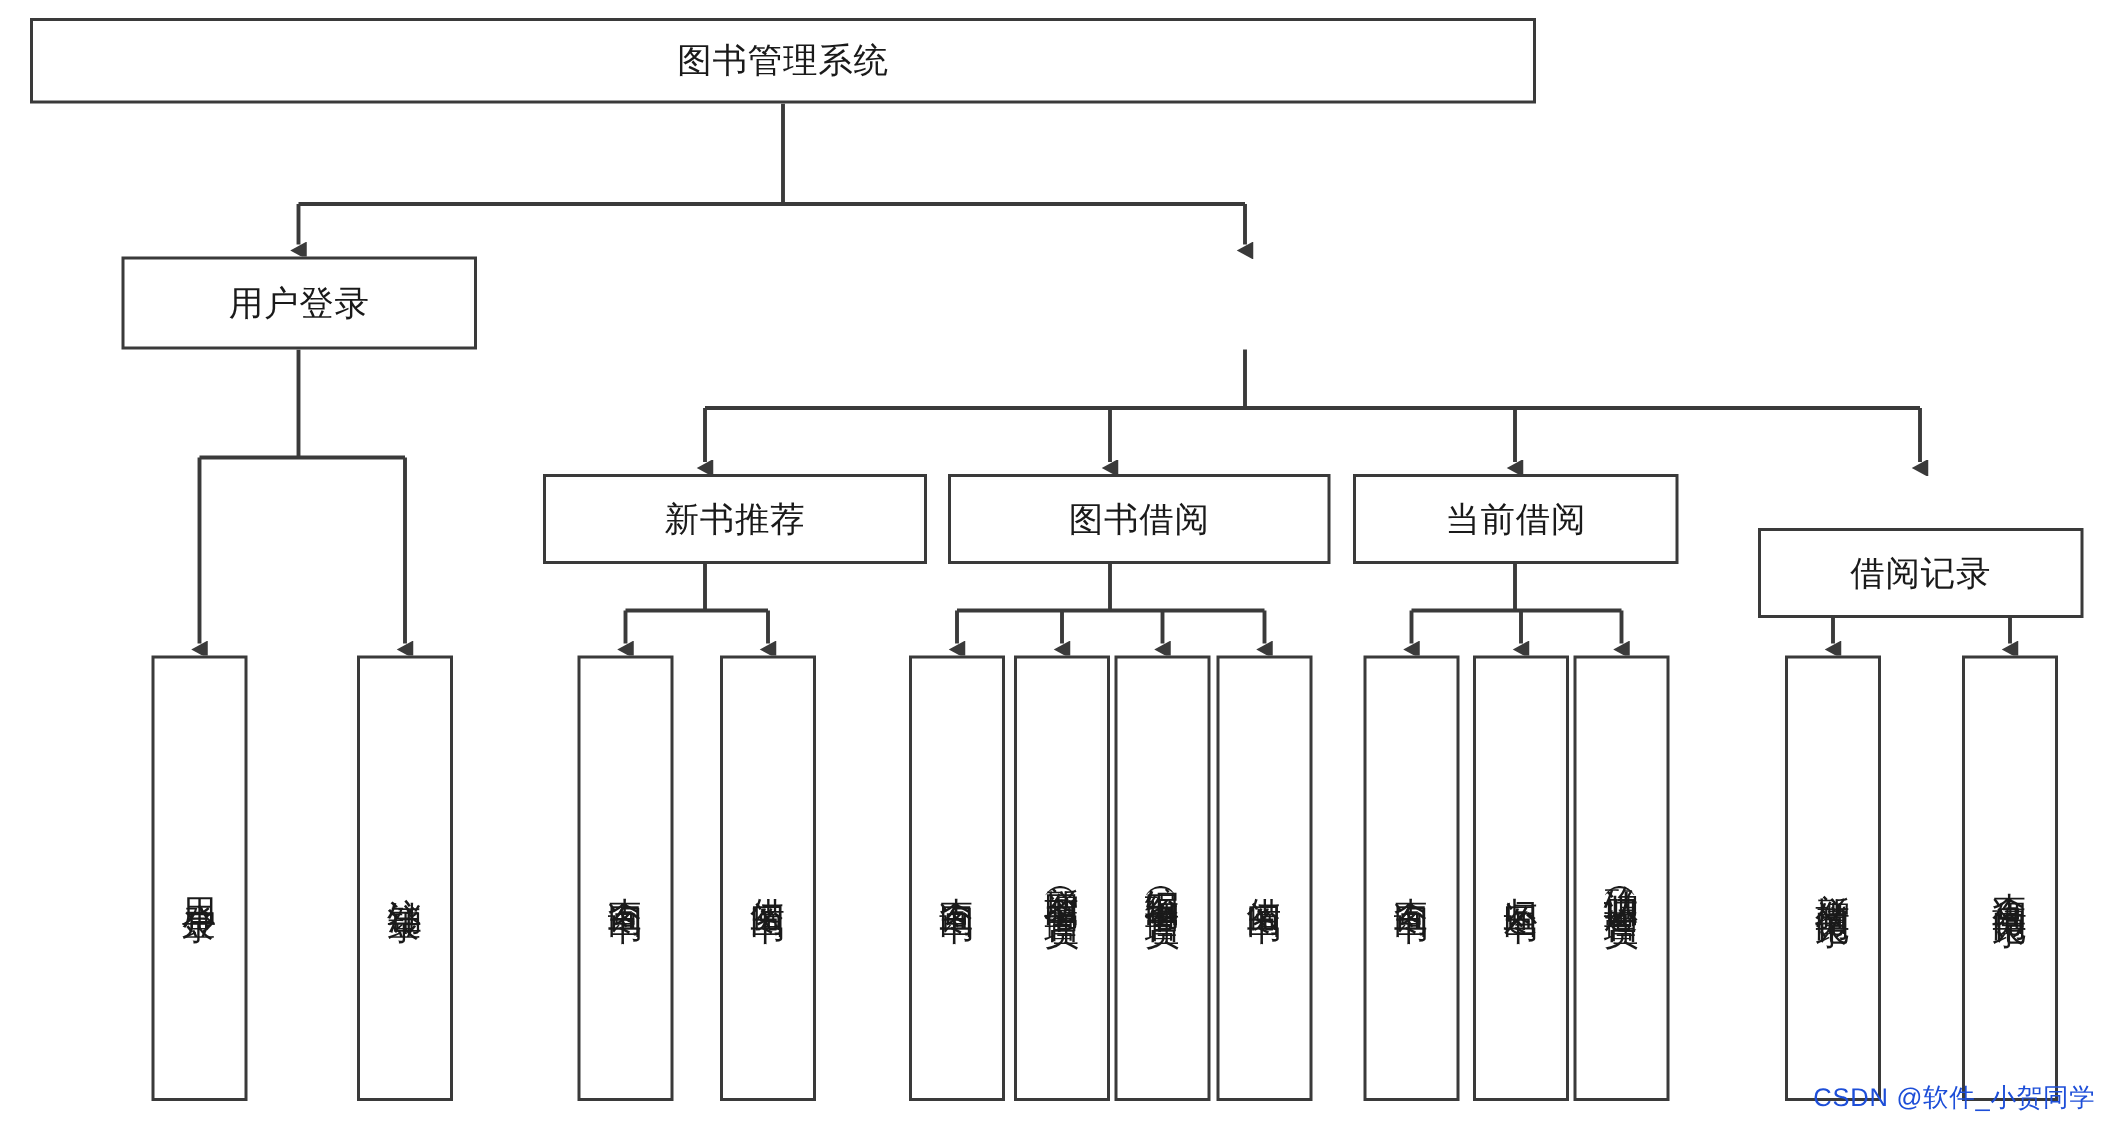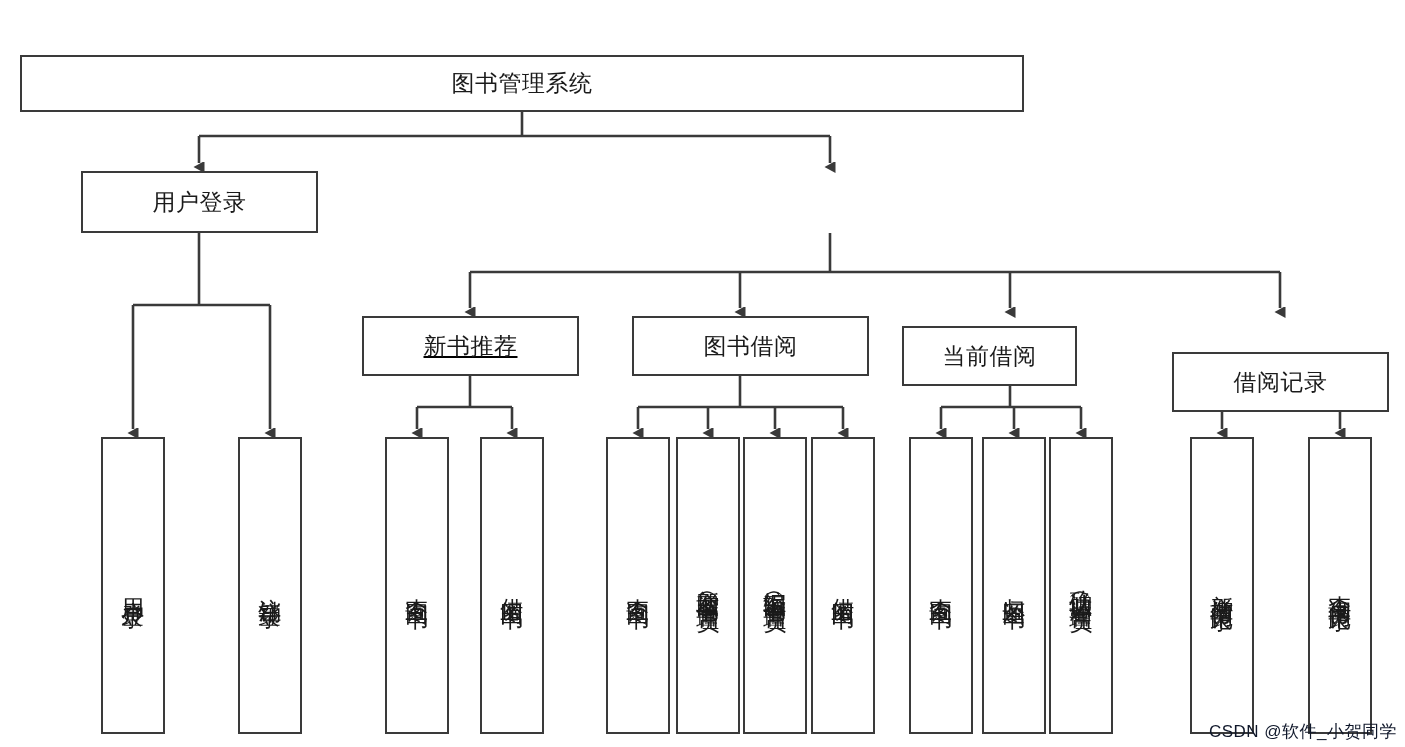--- a/index.html
+++ b/index.html
@@ -56,21 +56,21 @@
     font-size: 23px;
     line-height: 1.32;
     letter-spacing: 3px;
     text-align: center;
   }
   #watermark {
     position: absolute;
     right: 8px;
     bottom: 4px;
     font-size: 17px;
-    color: #0f172a;
+    color: #1d4ed8;
     z-index: 5;
     white-space: nowrap;
     letter-spacing: 0.5px;
   }
 </style>
 </head>
 <body>
 
 <div id="diagram-root">
 
@@ -117,35 +117,35 @@
       <path d="M1014,407 L1014,429" marker-end="url(#arrow)"></path>
       <path d="M1081,407 L1081,429" marker-end="url(#arrow)"></path>
 
       <path d="M1280,376 L1280,407"></path>
       <path d="M1222,407 L1340,407"></path>
       <path d="M1222,407 L1222,429" marker-end="url(#arrow)"></path>
       <path d="M1340,407 L1340,429" marker-end="url(#arrow)"></path>
     </g>
   </svg>
 
-  <div class="node horiz" style="left:20px; top:12px; width:1004px; height:57px;margin-top:43px;">
+  <div class="node horiz" style="left:20px; top:12px; width:1004px; height:57px;">
     <span class="label">图书管理系统</span>
   </div>
 
   <div class="node horiz" style="left:81px; top:171px; width:237px; height:62px;">
     <span class="label">用户登录</span>
   </div>
 
-  <div class="node horiz" style="left:362px; top:316px; width:217px; height:60px;text-decoration:underline;">
+  <div class="node horiz" style="left:362px; top:316px; width:256px; height:60px;">
     <span class="label">新书推荐</span>
   </div>
-  <div class="node horiz" style="left:632px; top:316px; width:237px; height:60px;">
+  <div class="node horiz" style="left:632px; top:316px; width:255px; height:60px;">
     <span class="label">图书借阅</span>
   </div>
-  <div class="node horiz" style="left:902px; top:316px; width:175px; height:60px;margin-top:10px;">
+  <div class="node horiz" style="left:902px; top:316px; width:217px; height:60px;">
     <span class="label">当前借阅</span>
   </div>
   <div class="node horiz" style="left:1172px; top:316px; width:217px; height:60px;margin-top:36px;">
     <span class="label">借阅记录</span>
   </div>
 
   <div class="node vert" style="left:101px; top:437px; width:64px; height:297px;">
     <span class="label">用户登录</span>
   </div>
   <div class="node vert" style="left:238px; top:437px; width:64px; height:297px;">

